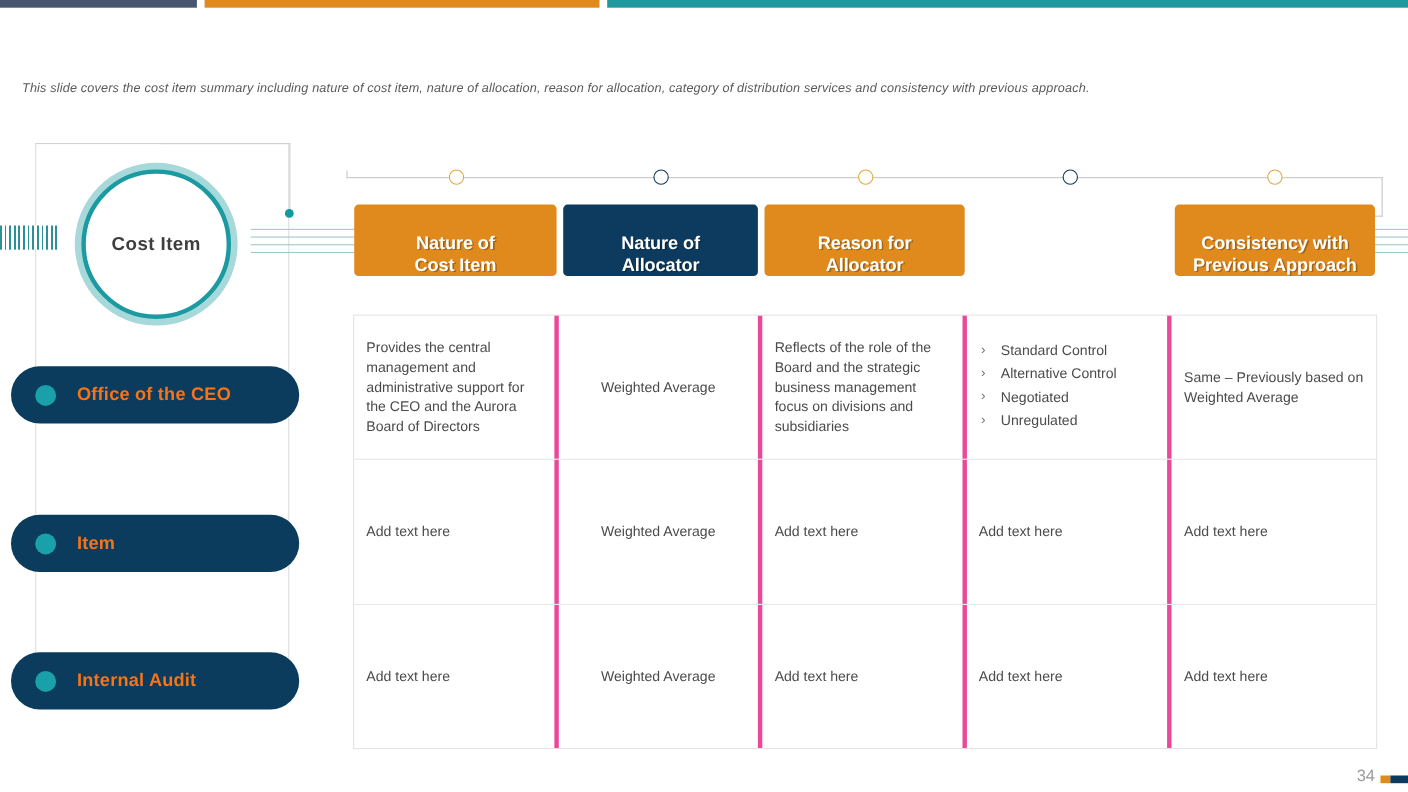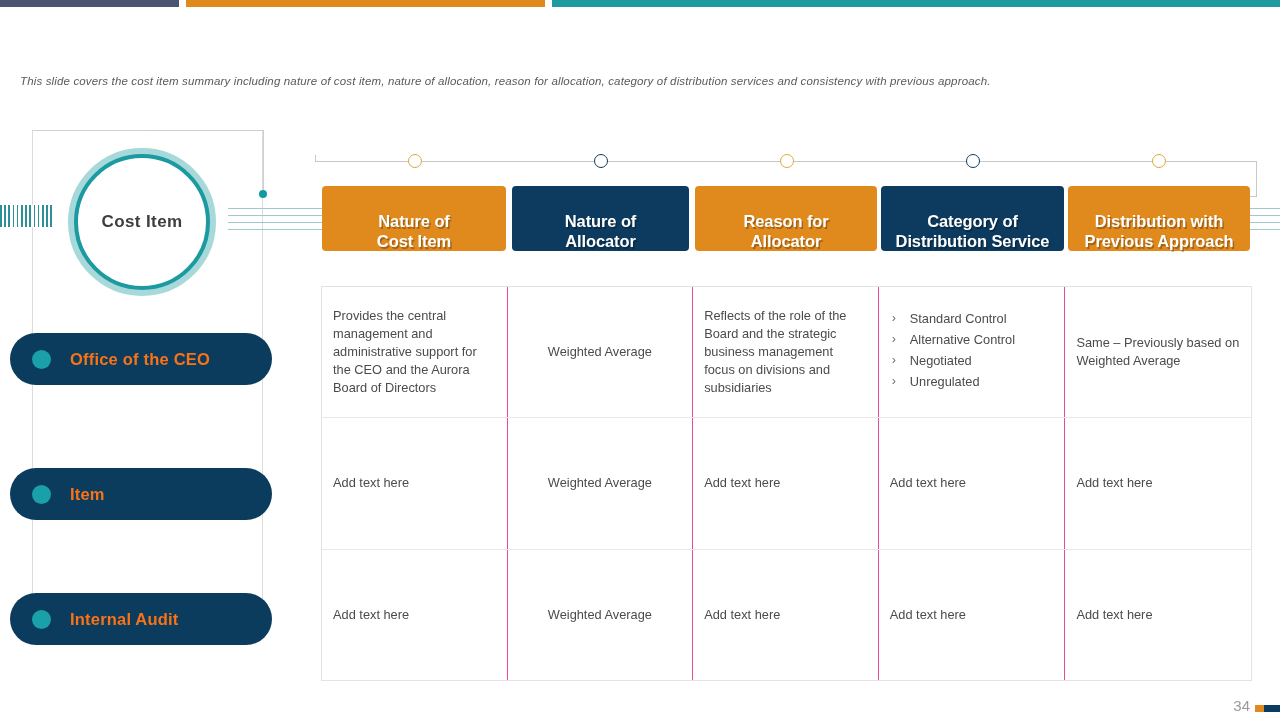--- a/index.html
+++ b/index.html
@@ -149,21 +149,21 @@
   
   #table {
     position: absolute; left: 321px; top: 286px;
     width: 931px; height: 395px;
     border: 1px solid #e3e3e3;
     display: flex; flex-direction: column;
   }
   .trow { display: flex; flex: 1 1 0; border-bottom: 1px solid #e8e8e8; }
   .trow:last-child { border-bottom: none; }
   .tcell {
-    border-right: 1px solid #ec4899;
+    border-right: 4px solid #ec4899;
     display: flex; flex-direction: column; justify-content: center;
     padding: 10px 11px;
     font-size: 12.8px; color: #4b4b4b; line-height: 1.42;
   }
   .tcell:last-child { border-right: none; }
   .tcell.center { align-items: center; text-align: right; }
   .c0 { width: 186px; }
   .c1 { width: 186px; }
   .c2 { width: 186px; }
   .c3 { width: 187px; }
@@ -258,29 +258,23 @@
       <span>Nature of</span><br>
       <span>Allocator</span>
     </span>
   </div>
   <div class="hdr orange" style="left:695px; width:182px;">
     <span>
       <span>Reason for</span><br>
       <span>Allocator</span>
     </span>
   </div>
-  <div class="hdr navy" style="left:881px; width:183px;">
-    <span>
-      <span>Category of</span><br>
-      <span>Distribution Service</span>
-    </span>
-  </div>
   <div class="hdr orange" style="left:1068px; width:182px;">
     <span>
-      <span>Distribution with</span><br>
+      <span>Consistency with</span><br>
       <span>Previous Approach</span>
     </span>
   </div>
 
   <div id="table">
 
     <div class="trow">
       <div class="tcell c0">Provides the central management and administrative support for the CEO and the Aurora Board of Directors</div>
       <div class="tcell c1 center">Weighted Average</div>
       <div class="tcell c2">Reflects of the role of the Board and the strategic business management focus on divisions and subsidiaries</div>

